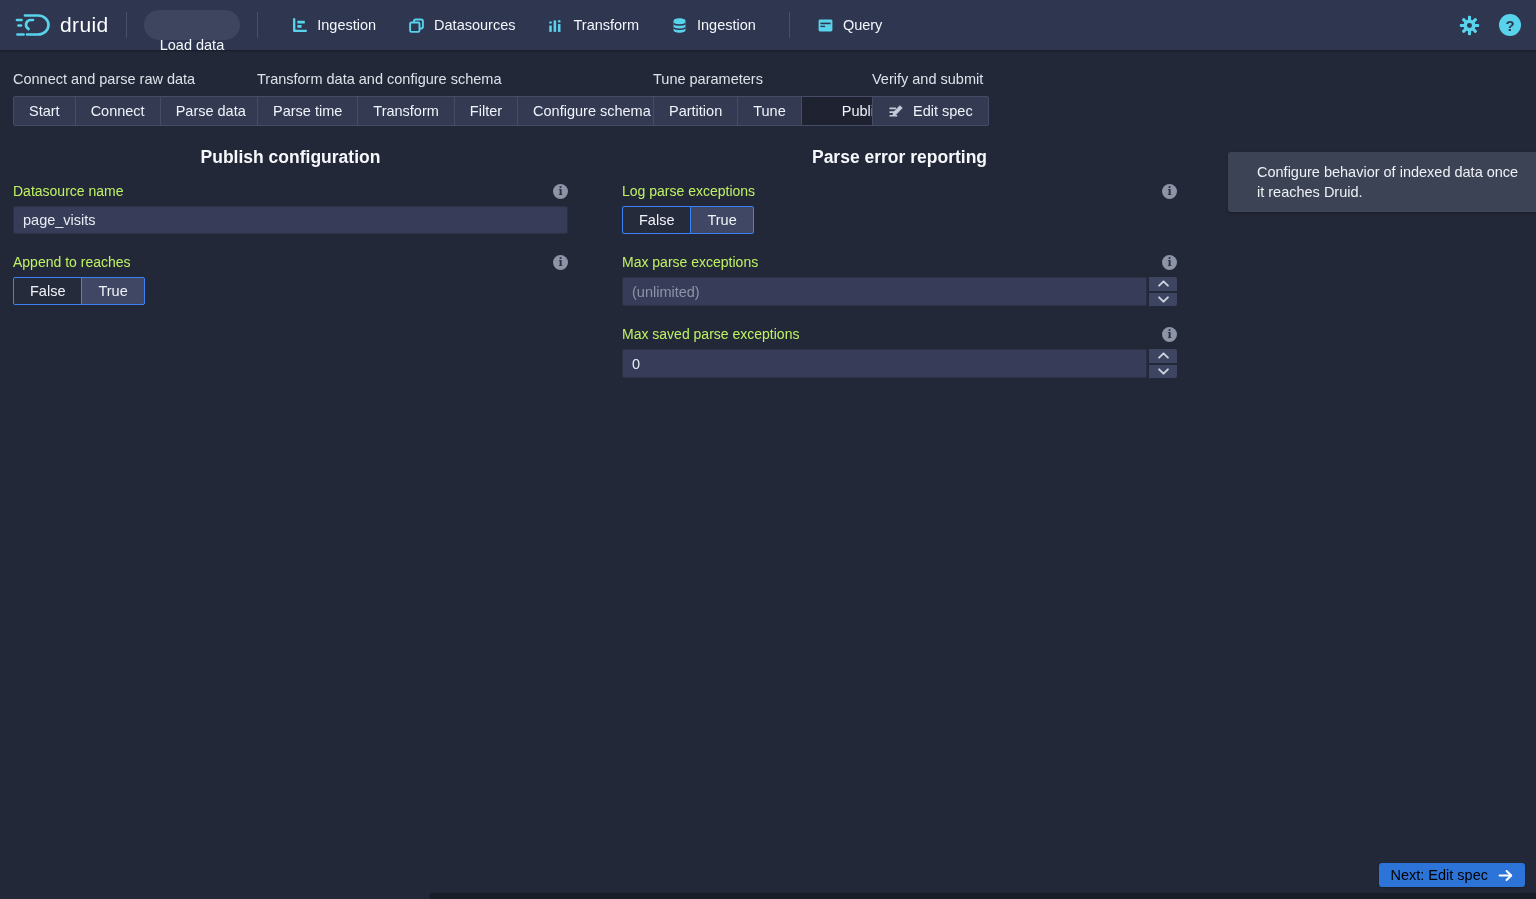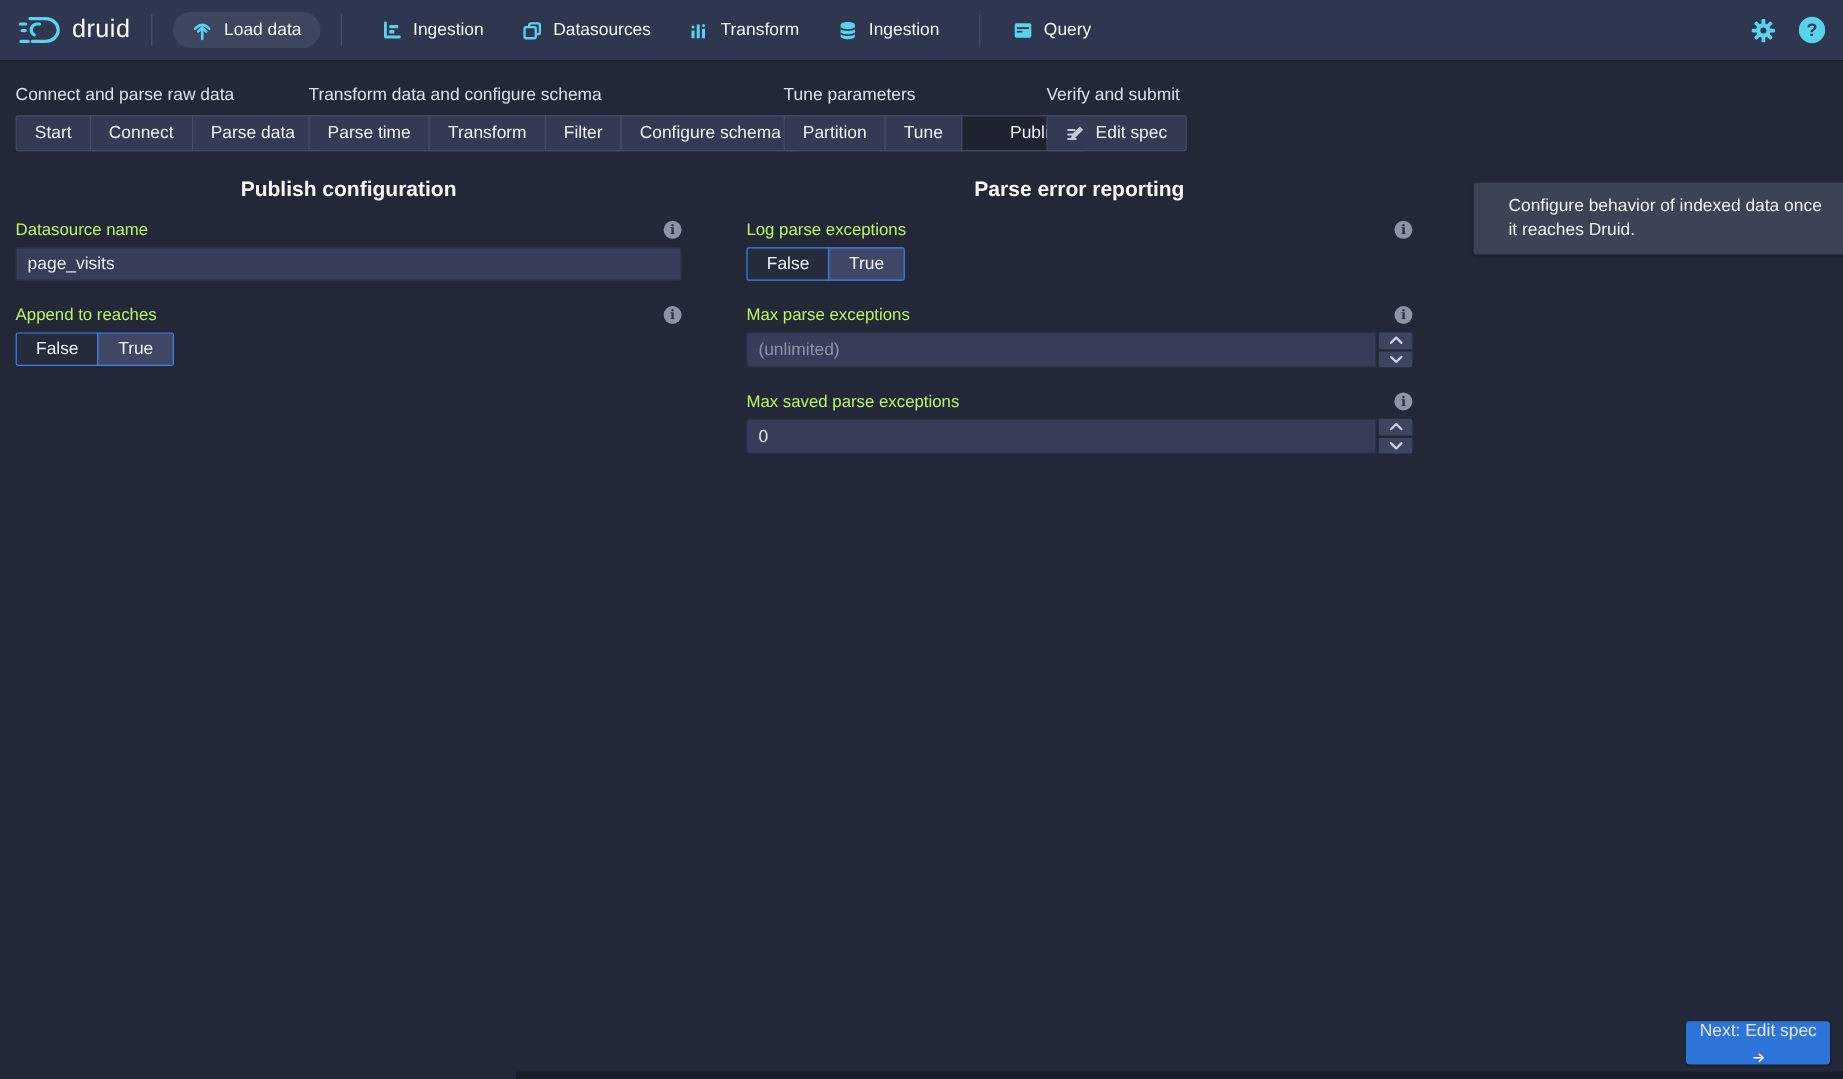--- a/index.html
+++ b/index.html
@@ -6,22 +6,22 @@
   html,body { width:1536px; height:899px; }
   body { font-family:"Liberation Sans","DejaVu Sans",sans-serif; background:#232838; overflow:hidden; }
   #app { position:relative; width:1536px; height:899px; background:#232838; overflow:hidden; }
 
   
   .navbar { position:absolute; top:0; left:0; width:100%; height:50px; background:#2f3650;
             display:flex; align-items:center; padding:0 15px; box-shadow:0 1px 2px rgba(0,0,0,.35); }
   .brand { display:flex; align-items:center; gap:9px; cursor:pointer; }
   .brand-text { color:#fdfeff; font-size:21px; letter-spacing:.4px; }
   .nav-sep { width:1px; height:26px; background:#4a5068; margin:0 17px; }
-  .nav-pill { display:flex; align-items:center; gap:10px; height:30px; padding:0 16px; border-radius:16px;
-              background:#3e455f; color:#f3f6fb; font-size:14.5px; cursor:pointer; }
+  .nav-pill { display:flex; align-items:center; gap:27px; height:30px; padding:0 16px; border-radius:16px;
+              background:#3e455f; color:#f3f6fb; font-size:14.5px; cursor:pointer;flex-direction:column; }
   .nav-link { display:flex; align-items:center; gap:9px; margin:0 16px; color:#f3f6fb; font-size:14.5px;
               cursor:pointer; text-decoration:none; }
   .nav-right { margin-left:auto; display:flex; align-items:center; gap:19px; }
   .icon-btn { background:none; border:none; cursor:pointer; display:flex; align-items:center; }
   .help-badge { width:22px; height:22px; border-radius:50%; background:#59d2ec; color:#2f3650;
                 font-size:15px; font-weight:bold; display:flex; align-items:center; justify-content:center; }
 
   
   .step-group { position:absolute; top:71px; }
   .step-group-label { font-size:14.5px; color:#dde1ea; margin-bottom:9px; white-space:nowrap; }
@@ -61,23 +61,23 @@
   .spinner { width:28px; margin-left:2px; display:flex; flex-direction:column; gap:2px; }
   .spin-btn { flex:1; background:#3e4560; border:none; cursor:pointer; display:flex; align-items:center;
               justify-content:center; }
   .spin-btn.up { border-radius:0 2px 0 0; }
   .spin-btn.down { border-radius:0 0 2px 0; }
 
   
   .info-panel { position:absolute; left:1228px; top:152px; width:327px; background:#3c4355; border-radius:3px;
                 padding:10px 29px; font-size:14.5px; line-height:20px; color:#eef1f6;
                 box-shadow:0 1px 3px rgba(0,0,0,.3); }
-  .next-btn { position:absolute; right:11px; bottom:12px; height:36px; padding:0 11px; background:#2d74d9;
-              border:none; border-radius:3px; color:#e5e5e5; font-size:14.5px; font-family:inherit;
-              display:flex; align-items:center; gap:9px; cursor:pointer; box-shadow:0 1px 2px rgba(0,0,0,.3);flex-direction:column; }
+  .next-btn { position:absolute; right:11px; bottom:12px; height:24px; padding:0 11px; background:#2d74d9;
+              border:none; border-radius:3px; color:#000000; font-size:14.5px; font-family:inherit;
+              display:flex; align-items:center; gap:9px; cursor:pointer; box-shadow:0 1px 2px rgba(0,0,0,.3); }
   .bottom-strip { position:absolute; left:430px; right:0; bottom:0; height:6px; background:rgba(12,15,24,.45); }
 </style>
 </head>
 <body>
 
 <div id="app">
 
   <header class="navbar">
     <div class="brand">
       <svg width="36" height="30" viewBox="0 0 36 30" fill="none" stroke="#59d2ec" stroke-width="2.7" stroke-linecap="round">

